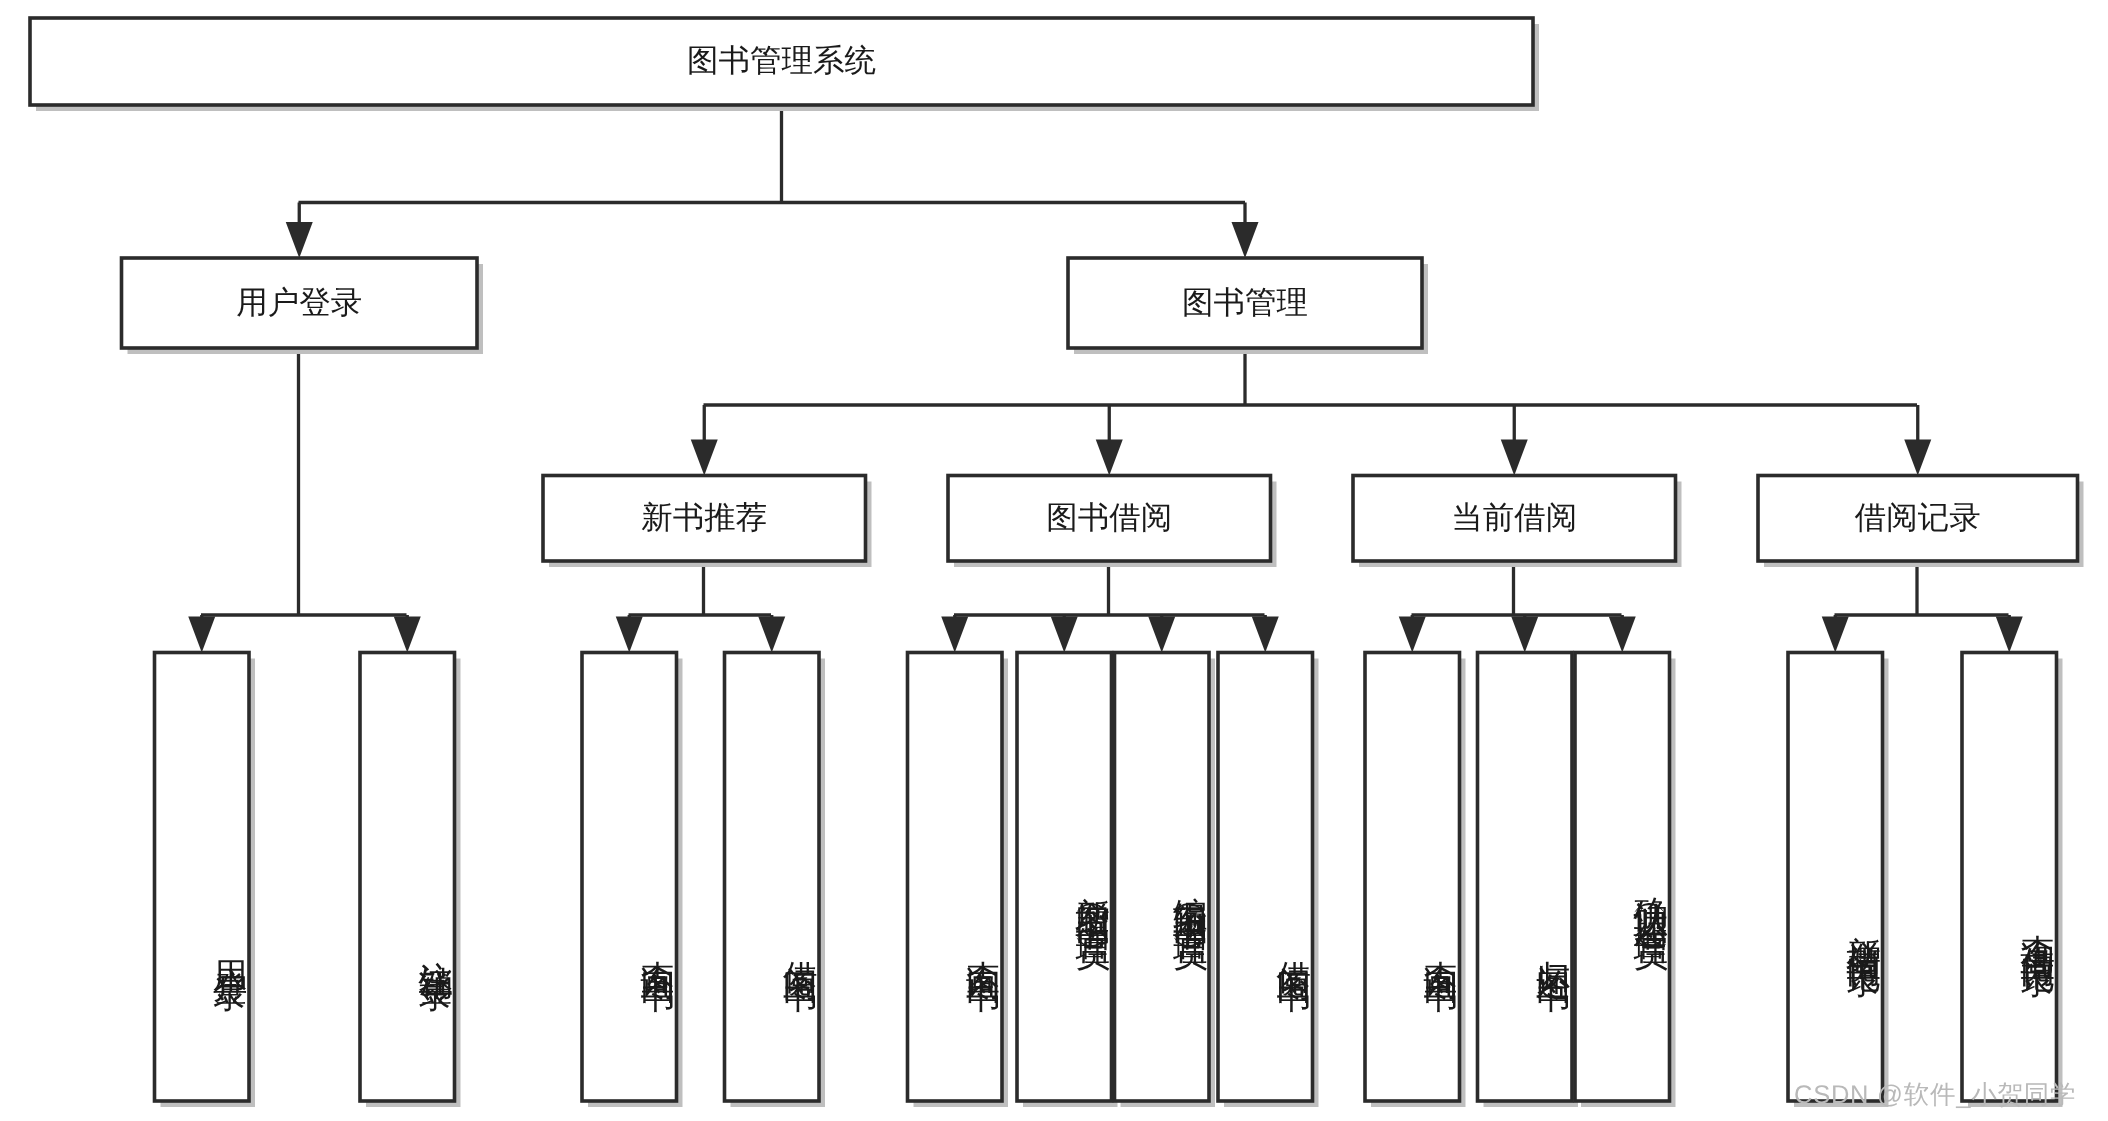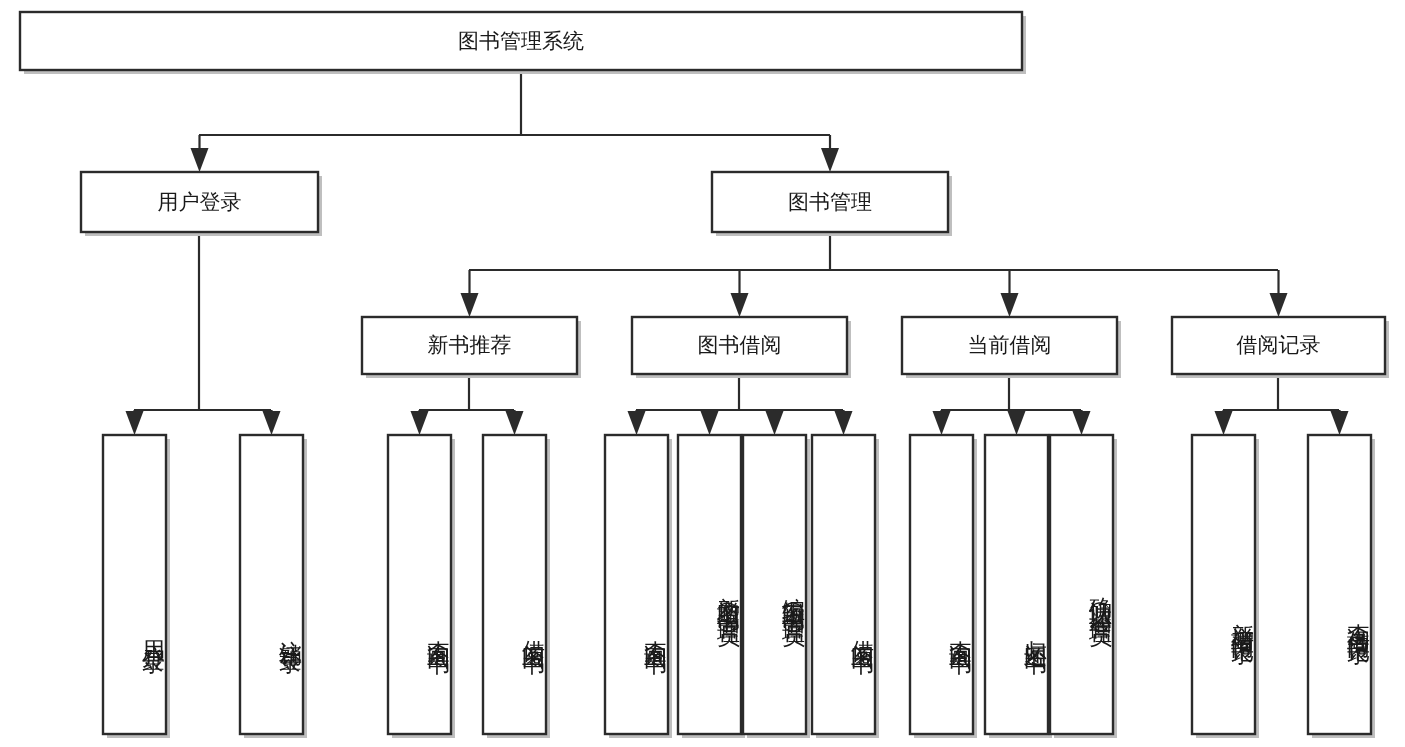--- a/index.html
+++ b/index.html
@@ -198,13 +198,14 @@
       <div class="leaf-label-v" style="left: 605px; width: 63px; top: 530.5px; height: 199.5px;">查询图书</div>
       <div class="leaf-label-v" style="left: 678px; width: 63px; top: 463px; height: 267px;">新增图书（管理员）</div>
       <div class="leaf-label-v" style="left: 743px; width: 63px; top: 463px; height: 267px;">编辑图书（管理员）</div>
       <div class="leaf-label-v" style="left: 812px; width: 63px; top: 530.5px; height: 199.5px;">借阅图书</div>
       <div class="leaf-label-v" style="left: 910px; width: 63px; top: 530.5px; height: 199.5px;">查询图书</div>
       <div class="leaf-label-v" style="left: 985px; width: 63px; top: 530.5px; height: 199.5px;">归还图书</div>
       <div class="leaf-label-v" style="left: 1050px; width: 63px; top: 463px; height: 267px;">确认归还（管理员）</div>
       <div class="leaf-label-v" style="left: 1192px; width: 63px; top: 503.5px; height: 226.5px;">新增借阅记录</div>
       <div class="leaf-label-v" style="left: 1308px; width: 63px; top: 503.5px; height: 226.5px;">查询借阅记录</div>
     </div>
+  <div class="watermark" style="left: 1196px; top: 718px; color: rgb(185, 185, 185);">CSDN @软件_小贺同学</div>
 </div>
 
 </body></html>

